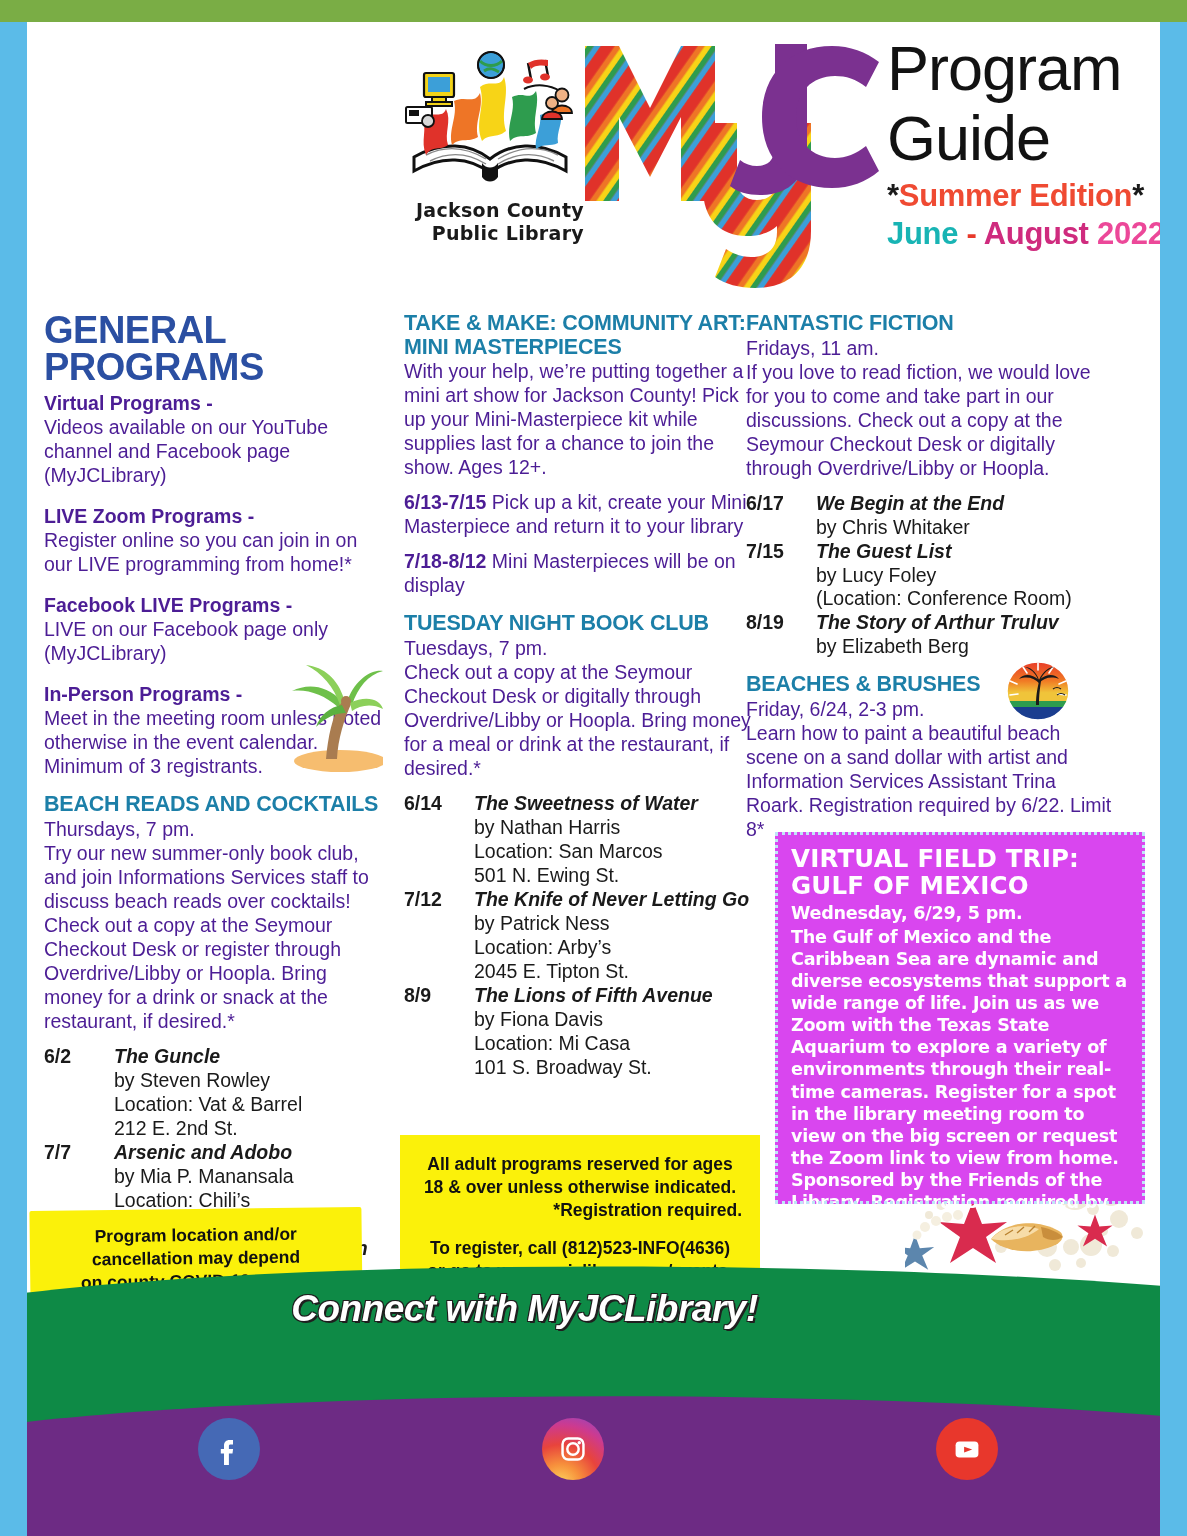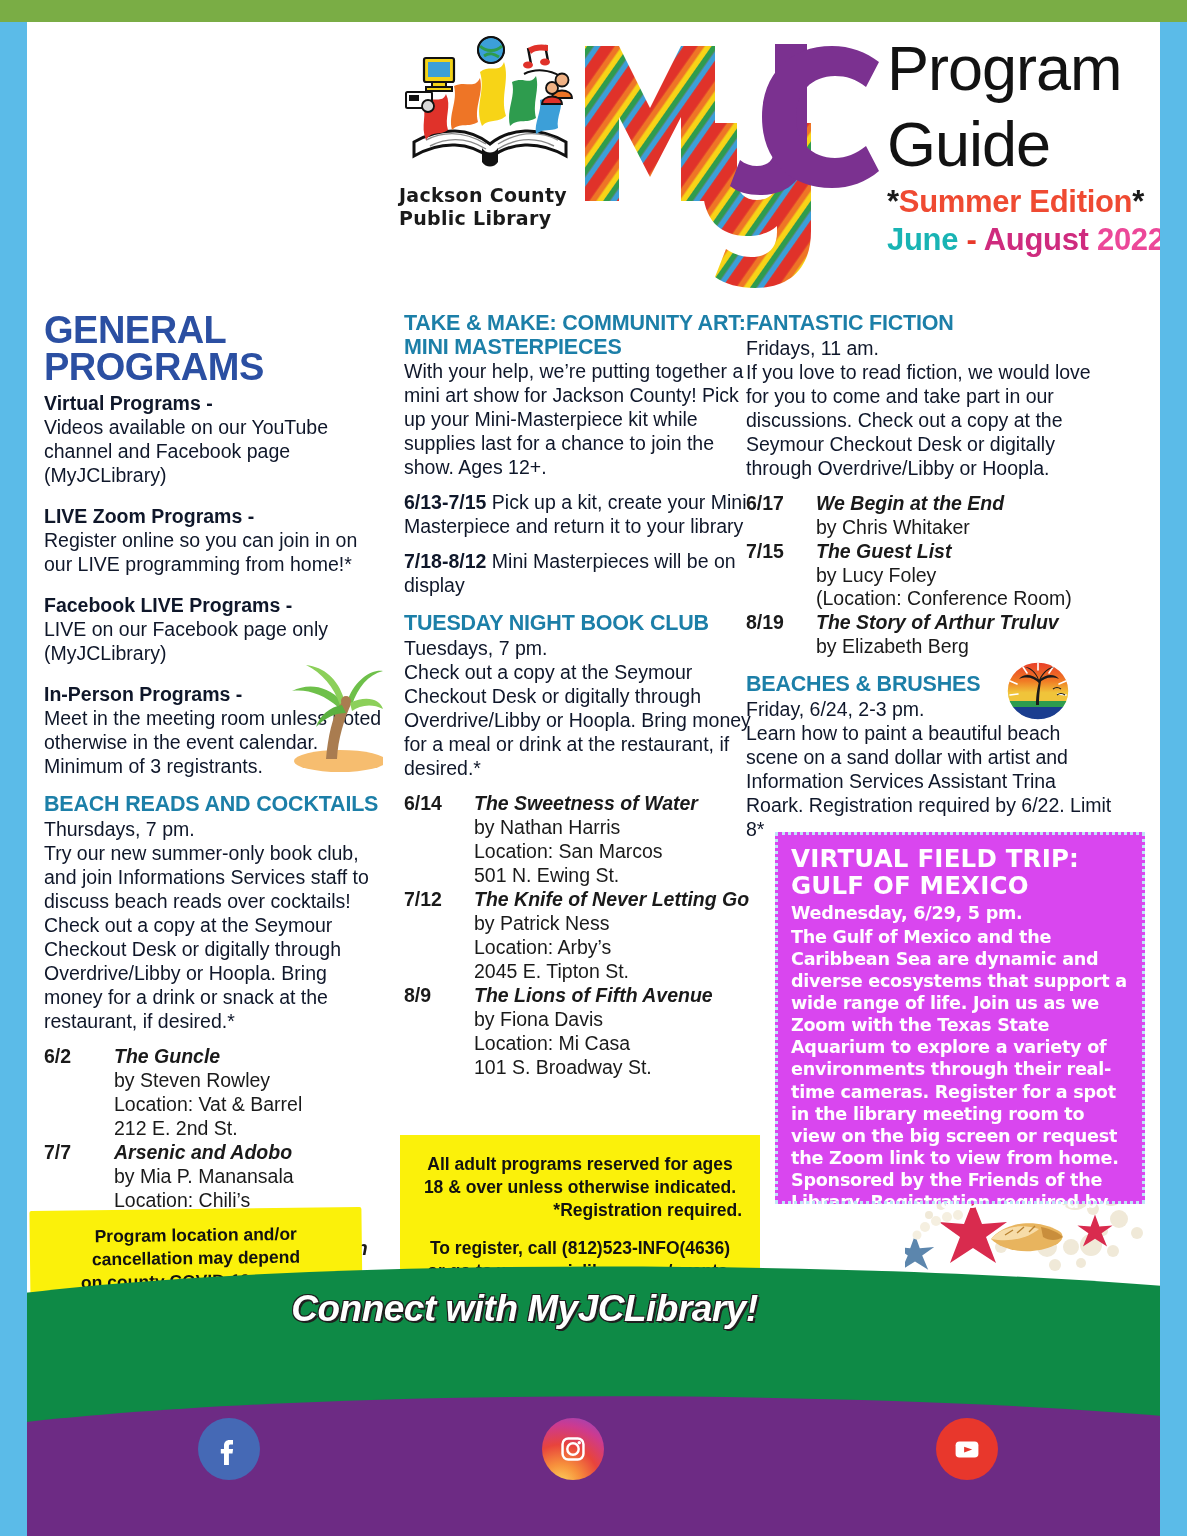--- a/index.html
+++ b/index.html
@@ -11,33 +11,33 @@
   }
   .page { position: relative; width: 1187px; height: 1536px; background: #ffffff; }
 
   
   .top-bar { position:absolute; top:0; left:0; width:1187px; height:22px; background:#7aad45; z-index:20; }
   .left-bar { position:absolute; top:22px; left:0; width:27px; height:1514px; background:#5bbbe8; z-index:20; }
   .right-bar { position:absolute; top:22px; right:0; width:27px; height:1514px; background:#5bbbe8; z-index:20; }
 
   
   .header { position:absolute; top:22px; left:27px; width:1133px; height:300px; }
-  .logo-block { position:absolute; left:372px; top:8px; width:185px; height:230px; text-align:left; }
+  .logo-block { position:absolute; left:372px; top:23px; width:185px; height:230px; text-align:right; }
   .logo-art { position:relative; width:180px; height:150px; margin:0 auto; }
   .logo-name { font-family:"DejaVu Sans", sans-serif; font-weight:bold; font-size:19px; color:#1a1a1a; line-height:1.22; letter-spacing:0.3px; margin-top:4px;}
 
   .myjc { position:absolute; left:552px; top:6px; width:310px; height:290px; }
   .myjc svg { display:block; }
 
   .title-block { position:absolute; left:860px; top:18px; width:265px; }
   .t-program, .t-guide {
     font-family:"Liberation Sans", sans-serif; font-weight:400;
     font-size:63px; line-height:0.92; color:#121212; letter-spacing:-1px;
   }
-  .t-guide { margin-top:18px; }
+  .t-guide { margin-top:12px; }
   .t-summer { font-weight:bold; font-size:31px; margin-top:10px; letter-spacing:-0.3px; white-space:nowrap;}
   .t-summer .ast { color:#1a1a1a; }
   .t-summer .sum { color:#ef4a32; }
   .t-dates { font-weight:bold; font-size:31px; margin-top:2px; letter-spacing:-0.3px; white-space:nowrap;}
   .t-dates .june { color:#18b4b4; }
   .t-dates .dash { color:#e8392a; }
   .t-dates .august { color:#cf2b7e; }
   .t-dates .year { color:#ec4899; }
 
   
@@ -48,21 +48,21 @@
 
   h1.general {
     font-family:"Liberation Sans", sans-serif; font-weight:bold;
     font-size:38px; line-height:0.98; color:#2b4fa2; letter-spacing:-0.5px;
   }
   .sec-head {
     font-weight:bold; font-size:21.5px; color:#1c7fa8; line-height:1.1;
     letter-spacing:-0.2px; margin-top:14px; margin-bottom:1px;
   }
   .sec-head.nomt { margin-top:0; }
-  .blk { font-size:19.5px; line-height:1.23; color:#0f172a; }
+  .blk { font-size:19.5px; line-height:1.23; color:#4c1d95; }
   .blk b { font-weight:bold; }
   .gap { height:17px; }
   .gap-sm { height:11px; }
 
   
   .listing { display:flex; font-size:19.5px; line-height:1.23; color:#1a1a1a; }
   .listing .date { font-weight:bold; width:70px; flex:0 0 70px; }
   .listing .info { flex:1; }
   .listing .info .ttl { font-weight:bold; font-style:italic; }
   .listing .info .ttl-run { font-weight:bold; font-style:italic; }
@@ -234,21 +234,21 @@
       <span>LIVE on our Facebook page only (MyJCLibrary)</span>
     </div>
     <div class="gap"></div>
     <div class="blk">
       <b>In-Person Programs -</b><br>
       <span>Meet in the meeting room unless noted otherwise in the event calendar. Minimum of 3 registrants.</span>
     </div>
 
     <div class="sec-head">BEACH READS AND COCKTAILS</div>
     <div class="blk">Thursdays, 7 pm.</div>
-    <div class="blk">Try our new summer-only book club, and join Informations Services staff to discuss beach reads over cocktails! Check out a copy at the Seymour Checkout Desk or digitally through Overdrive/Libby or Hoopla. Bring money for a drink or snack at the restaurant, if desired.*</div>
+    <div class="blk">Try our new summer-only book club, and join Informations Services staff to discuss beach reads over cocktails! Check out a copy at the Seymour Checkout Desk or register through Overdrive/Libby or Hoopla. Bring money for a drink or snack at the restaurant, if desired.*</div>
     <div class="gap-sm"></div>
 
     <div class="listing">
       <div class="date">6/2</div>
       <div class="info">
         <div class="ttl">The Guncle</div>
         <div>by Steven Rowley</div>
         <div>Location: Vat &amp; Barrel</div>
         <div>212 E. 2nd St.</div>
       </div>

